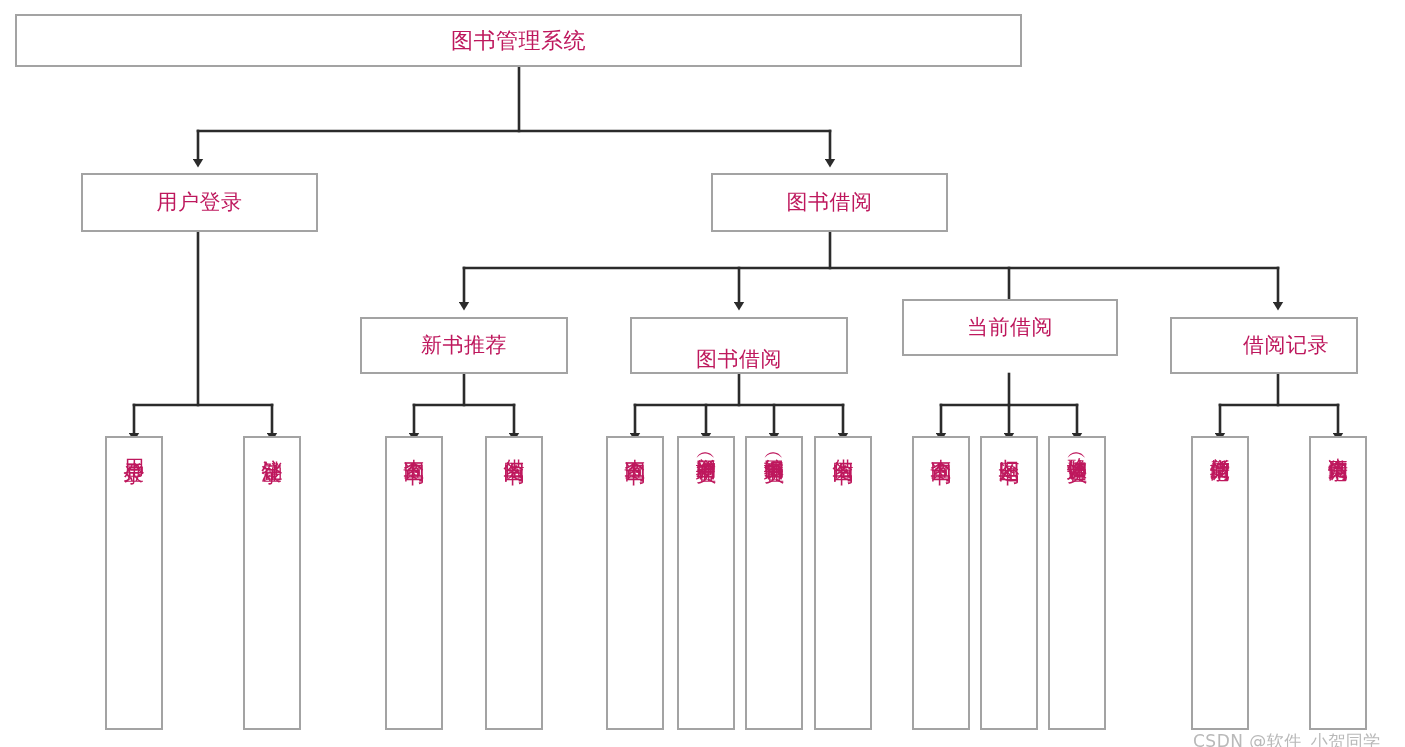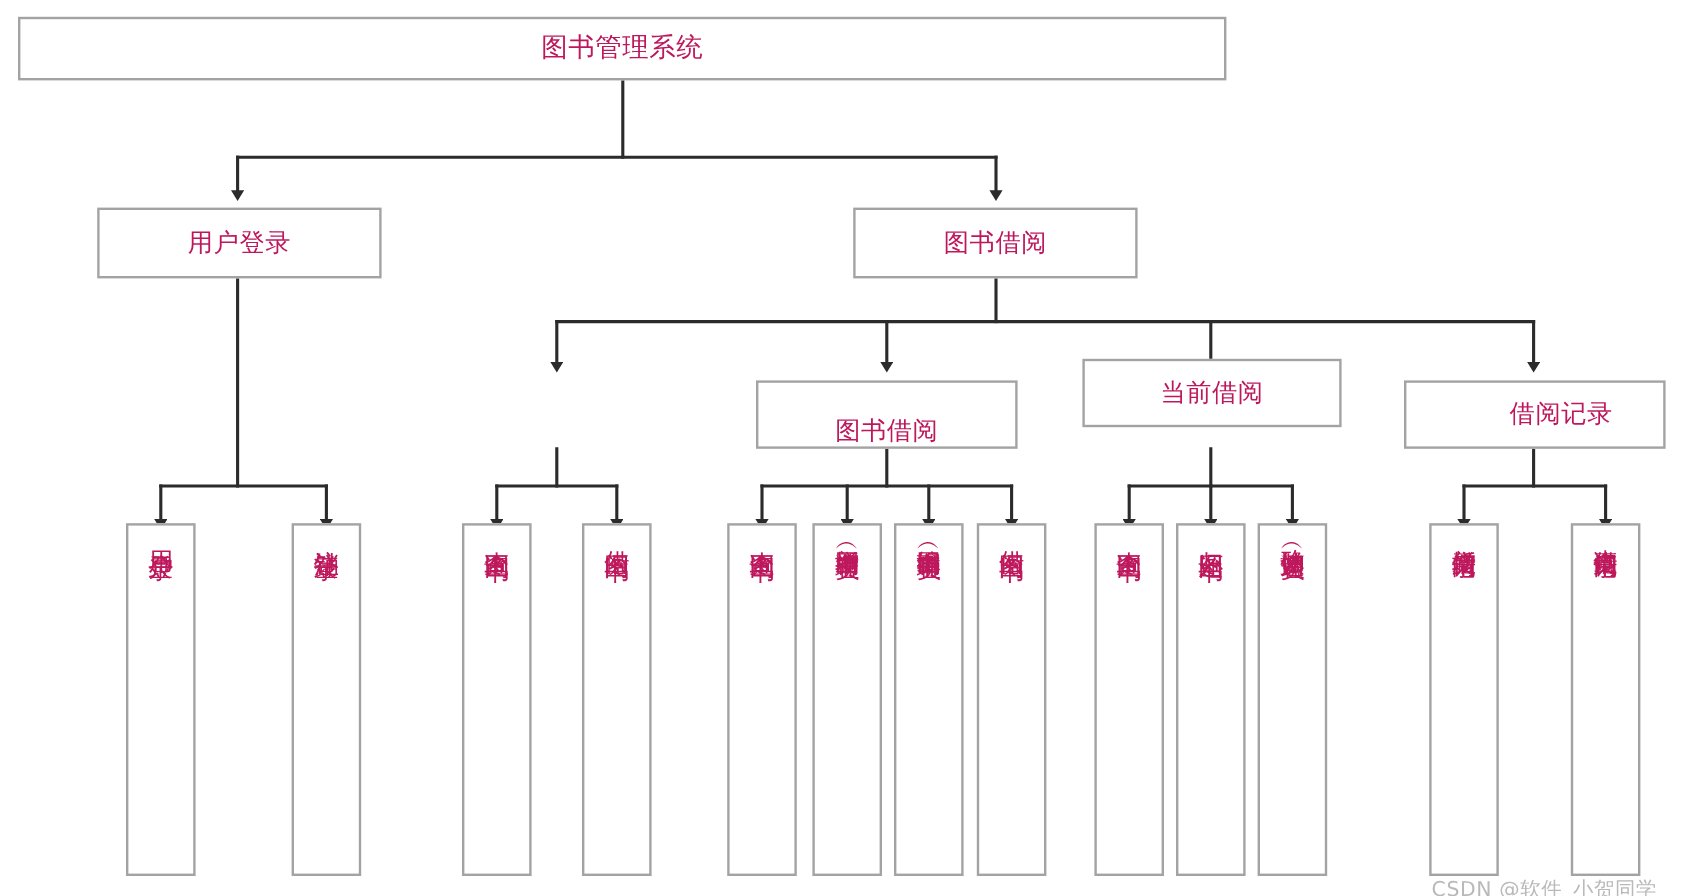--- a/index.html
+++ b/index.html
@@ -138,27 +138,30 @@
     <span class="node-label">图书管理系统</span>
   </div>
 
   <div class="node horiz" style="left:81px; top:173px; width:237px; height:59px;">
     <span class="node-label">用户登录</span>
   </div>
   <div class="node horiz" style="left:711px; top:173px; width:237px; height:59px;">
     <span class="node-label">图书借阅</span>
   </div>
 
+  <div class="node horiz" style="left:360px; top:317px; width:208px; height:57px;">
+    <span class="node-label">新书推荐</span>
+  </div>
   <div class="node horiz" style="left:630px; top:317px; width:218px; height:57px;align-items:flex-end;">
     <span class="node-label">图书借阅</span>
   </div>
   <div class="node horiz" style="left:902px; top:299px; width:216px; height:57px;">
     <span class="node-label">当前借阅</span>
   </div>
-  <div class="node horiz" style="left:1170px; top:317px; width:218px; height:57px;padding-left:44px;">
+  <div class="node horiz" style="left:1170px; top:317px; width:188px; height:57px;padding-left:44px;">
     <span class="node-label">借阅记录</span>
   </div>
 
   <div class="node vert" style="left:105px; top:436px; width:58px; height:294px;">
     <span class="node-label">用户登录</span>
   </div>
   <div class="node vert" style="left:243px; top:436px; width:58px; height:294px;">
     <span class="node-label">注销登录</span>
   </div>
 

